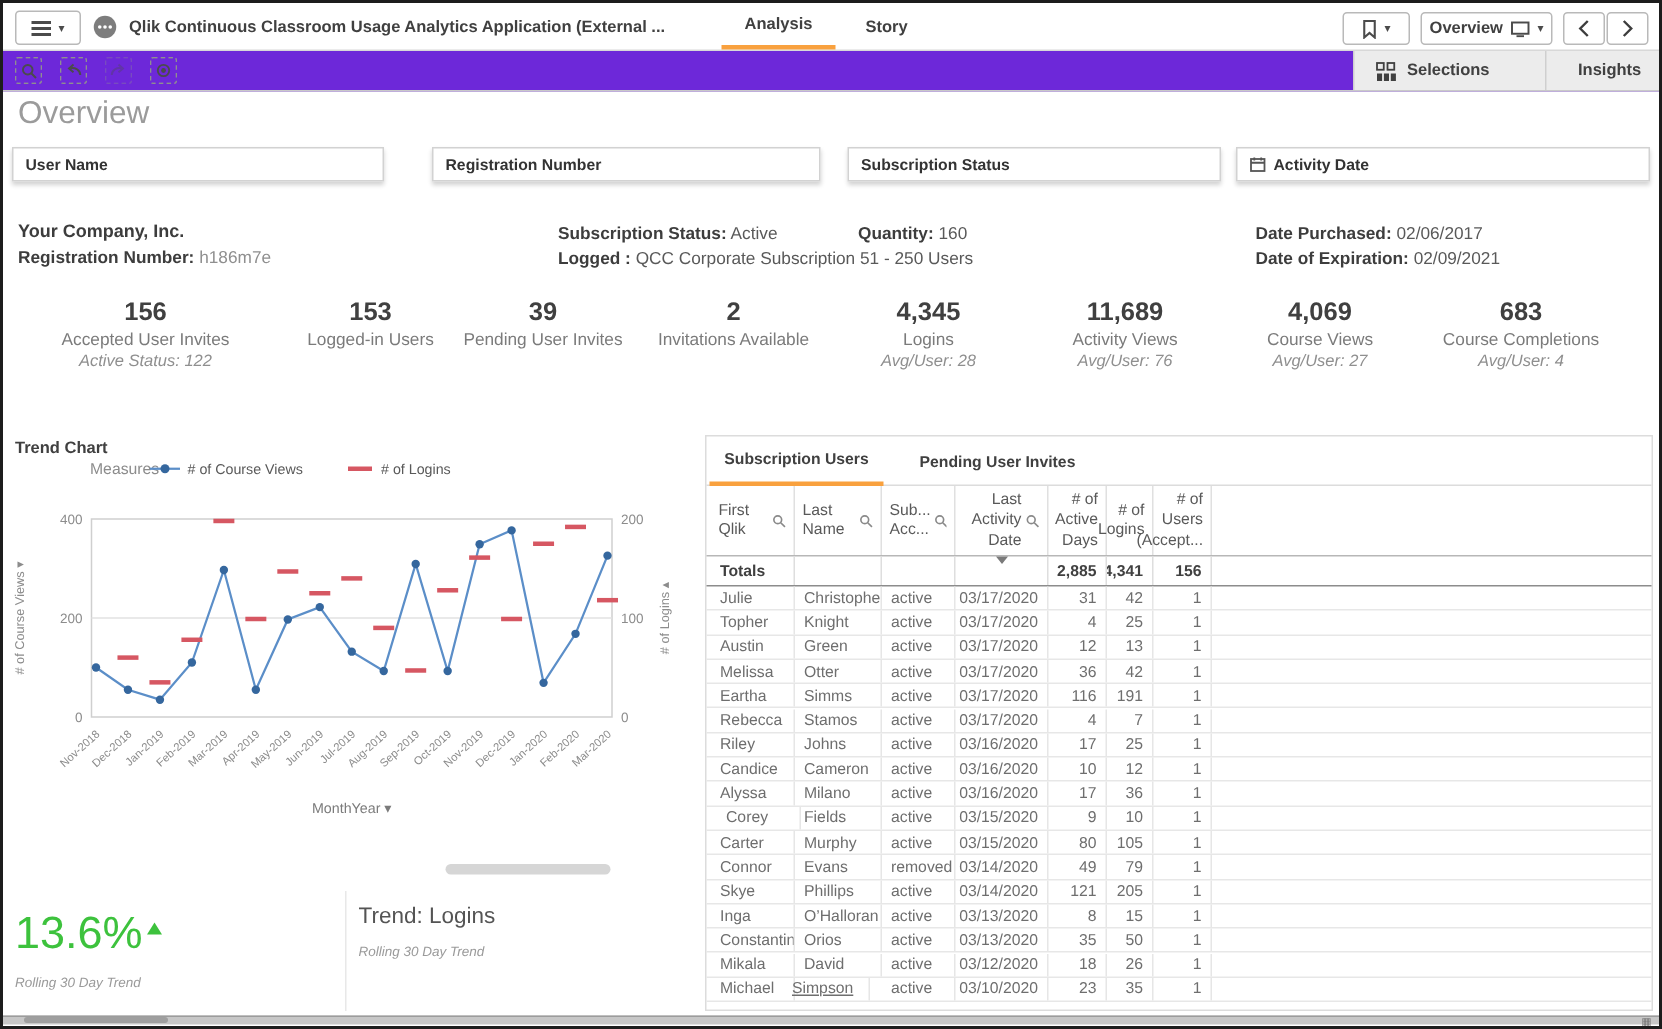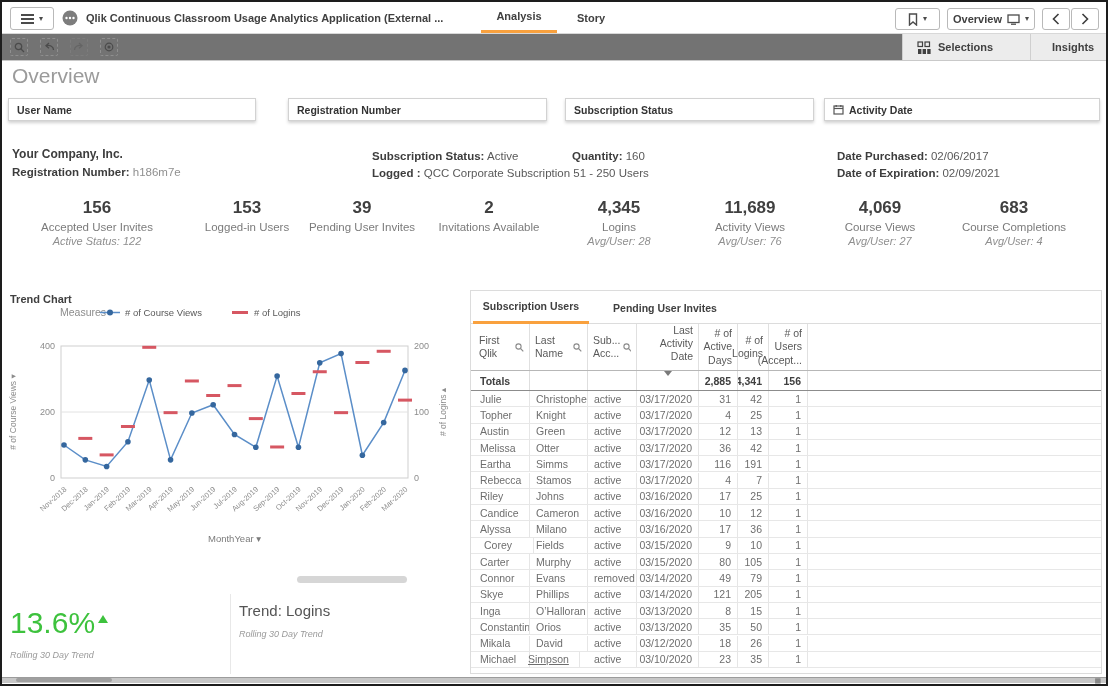--- a/index.html
+++ b/index.html
@@ -17,21 +17,21 @@
   .appicon{position:absolute;left:60px;top:8px;}
   .apptitle{position:absolute;left:84px;top:10px;font-size:11px;font-weight:bold;color:#404040;}
   .tab{position:absolute;top:0;height:31px;display:flex;align-items:center;justify-content:center;font-size:11px;font-weight:bold;color:#404040;cursor:pointer;}
   .tab.active{border-bottom:3px solid #F9A13E;}
   .bookmark-btn{position:absolute;left:893px;top:6px;width:45px;height:22px;}
   .sheet-btn{position:absolute;left:945px;top:6px;width:88px;height:22px;font-size:11px;font-weight:bold;color:#404040;}
   .nav-btn{position:absolute;top:6px;width:28px;height:22px;}
   svg.ic{display:block;}
 
   
-  .toolbar{position:absolute;left:0;top:32px;width:100%;height:27px;background:#737373;border-bottom:1px solid #c9c9c9;}
+  .toolbar{position:absolute;left:0;top:32px;width:100%;height:27px;background:#6d28d9;border-bottom:1px solid #c9c9c9;}
   .tool-ic{position:absolute;top:4px;width:18px;height:18px;border:1px dashed #8f8f8f;border-radius:2px;display:flex;align-items:center;justify-content:center;cursor:pointer;background:transparent;}
   .tool-ic.disabled{opacity:.35;cursor:default;}
   .tb-right{position:absolute;top:0;height:26px;display:flex;align-items:center;gap:7px;font-size:11px;font-weight:bold;color:#404040;border-left:1px solid #cfcfcf;padding:0 14px;cursor:pointer;background:#ececec;}
 
   
   .page-title{position:absolute;left:10px;top:62px;font-size:21px;color:#9b9b9b;}
   .filter-box{position:absolute;top:96px;height:23px;background:#fff;border:1px solid #d2d2d2;box-shadow:0 2px 3px rgba(0,0,0,.18);display:flex;align-items:center;gap:5px;padding:0 8px;font-size:10.5px;font-weight:bold;color:#333;cursor:pointer;}
 
   .info-line{position:absolute;font-size:11.5px;color:#595959;white-space:nowrap;}
   .info-line b{color:#3d3d3d;}
@@ -356,21 +356,21 @@
             <line x1="5.5" y1="5.5" x2="8.3" y2="8.3" stroke="#8a8a8a" stroke-width="1.1"></line>
           </svg>
         </div>
         <div class="th" style="left: 117px; width: 49px;">
           <span class="lbl">Sub... Acc...</span>
           <svg width="9" height="9">
             <circle cx="3.5" cy="3.5" r="2.6" fill="none" stroke="#8a8a8a" stroke-width="1.1"></circle>
             <line x1="5.5" y1="5.5" x2="8.3" y2="8.3" stroke="#8a8a8a" stroke-width="1.1"></line>
           </svg>
         </div>
-        <div class="th num" style="left: 166px; width: 62px; flex-direction: column;">
+        <div class="th num" style="left: 166px; width: 62px;">
           <span class="lbl">Last Activity Date</span>
           <svg width="9" height="9">
             <circle cx="3.5" cy="3.5" r="2.6" fill="none" stroke="#8a8a8a" stroke-width="1.1"></circle>
             <line x1="5.5" y1="5.5" x2="8.3" y2="8.3" stroke="#8a8a8a" stroke-width="1.1"></line>
           </svg>
         </div>
         <div class="th num" style="left: 228px; width: 39px;">
           <span class="lbl"># of Active Days</span>
         </div>
         <div class="th num" style="left: 267px; width: 31px;">

